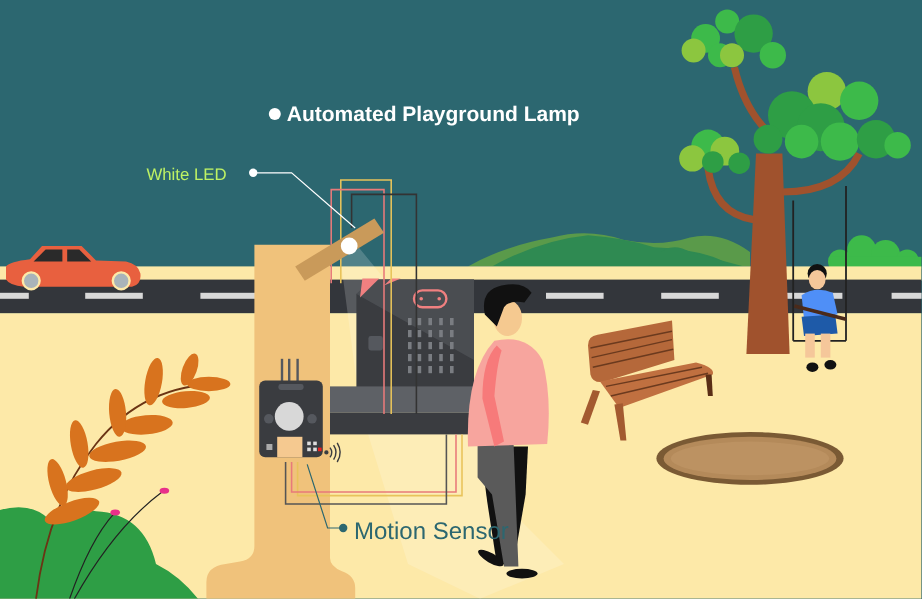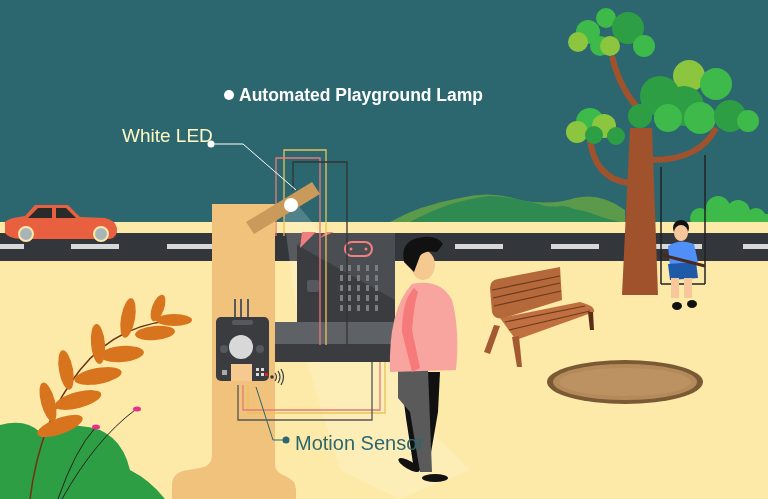--- a/index.html
+++ b/index.html
@@ -1,21 +1,21 @@
 <!DOCTYPE html>
 <html><head>
   <meta charset="utf-8">
   <style>
     html, body { margin: 0; padding: 0; }
     body { width: 768px; height: 499px; overflow: hidden; background: #2c6770; font-family: "Liberation Sans", sans-serif; }
     #scene { position: absolute; left: 0; top: 0; width: 768px; height: 499px; }
     .label { position: absolute; white-space: nowrap; }
     .title { left: 224px; top: 85px; color: #ffffff; font-weight: bold; font-size: 17.5px; }
     .title .dot { display: inline-block; width: 10px; height: 10px; background: #fff; border-radius: 50%; margin-right: 5px; vertical-align: 1px; }
-    .led-label { left: 122px; top: 125px; color: #fef9c3; font-size: 19px; }
+    .led-label { left: 122px; top: 137px; color: #bef264; font-size: 14px; }
     .motion-label { left: 295px; top: 432px; color: #2c6770; font-size: 20px; }
   </style>
 </head>
 <body>
 
 <div id="scene">
 <svg width="768" height="499" viewBox="0 0 768 499" xmlns="http://www.w3.org/2000/svg">
 
   <rect x="0" y="0" width="768" height="230" fill="#2c6770"></rect>
 

